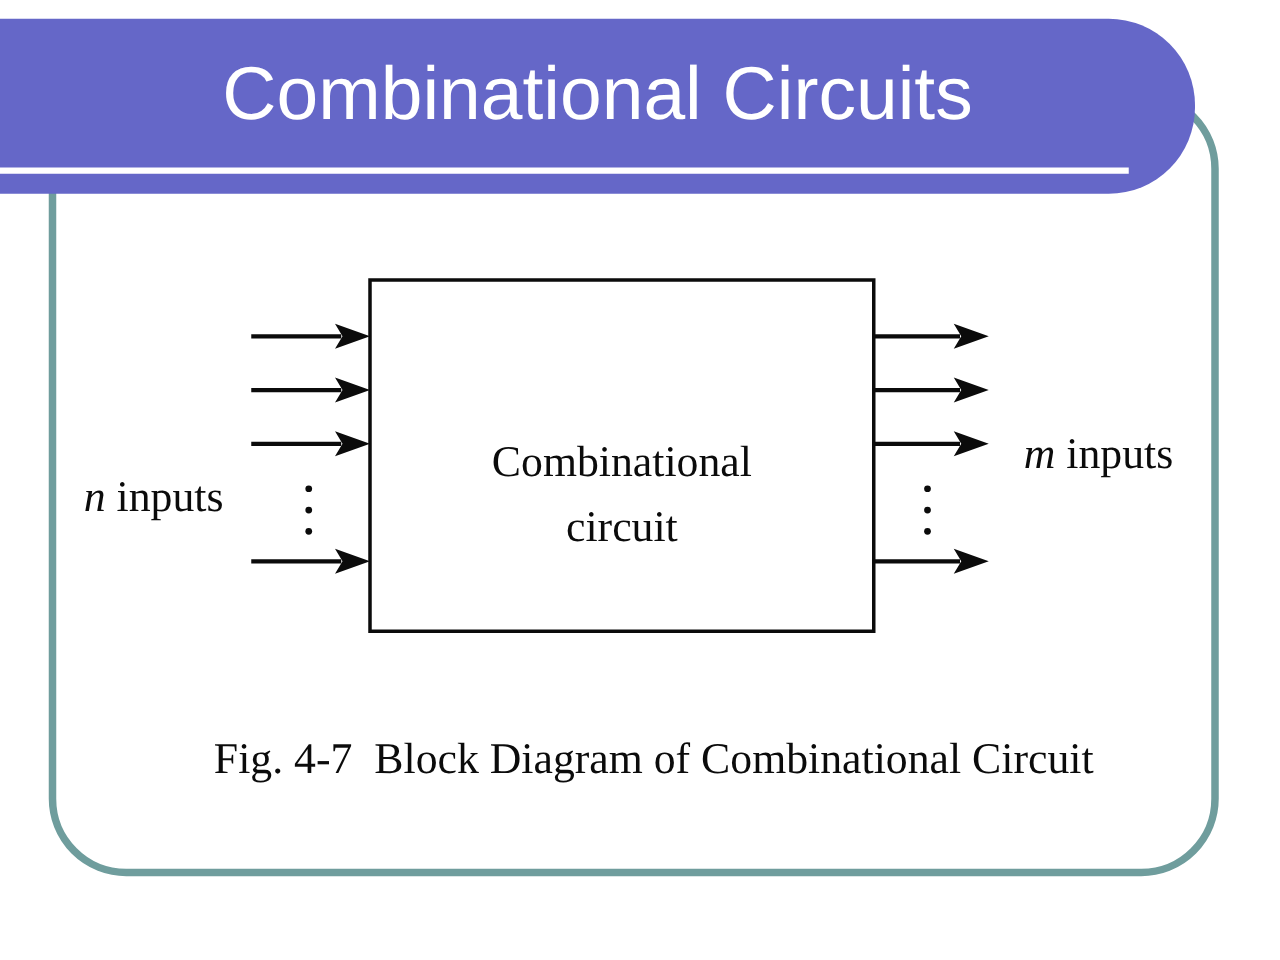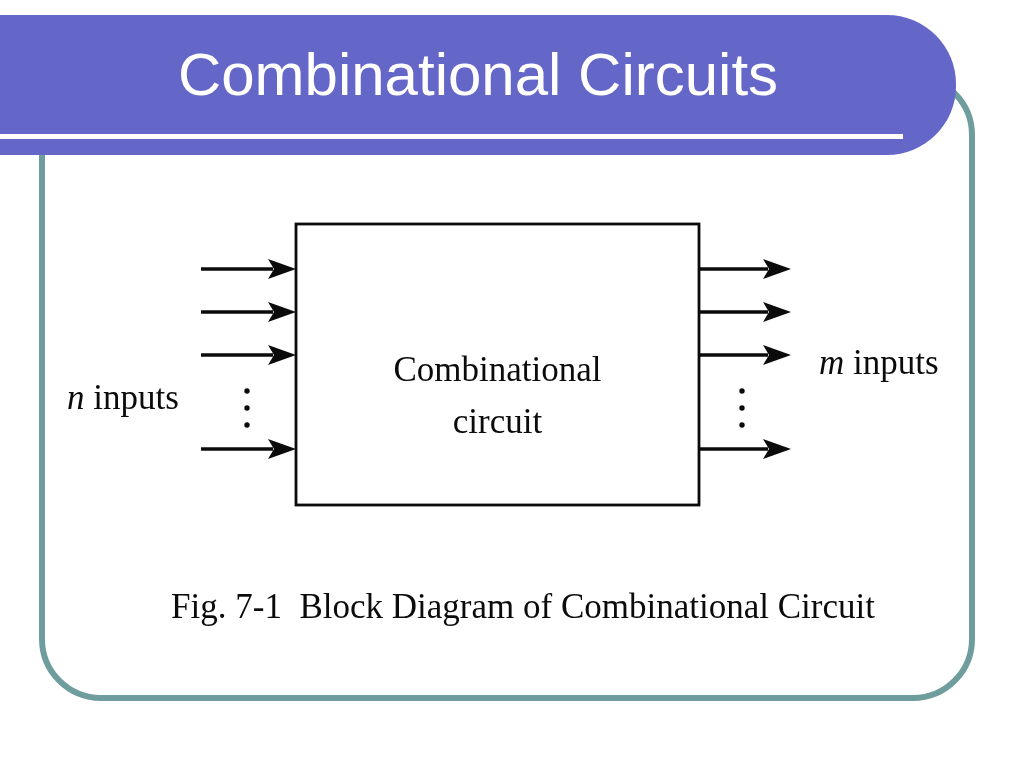--- a/index.html
+++ b/index.html
@@ -177,15 +177,15 @@
     <span>circuit</span>
   </div>
 
   <div class="side-label inputs-label">
     <i class="var">n</i><span> inputs</span>
   </div>
   <div class="side-label outputs-label">
     <i class="var">m</i><span> inputs</span>
   </div>
 
-  <div class="figure-caption">Fig. 7-1  Block Diagram of Combinational Circuit</div>
+  <div class="figure-caption">Fig. 4-7  Block Diagram of Combinational Circuit</div>
 
 </div>
 
 </body></html>

